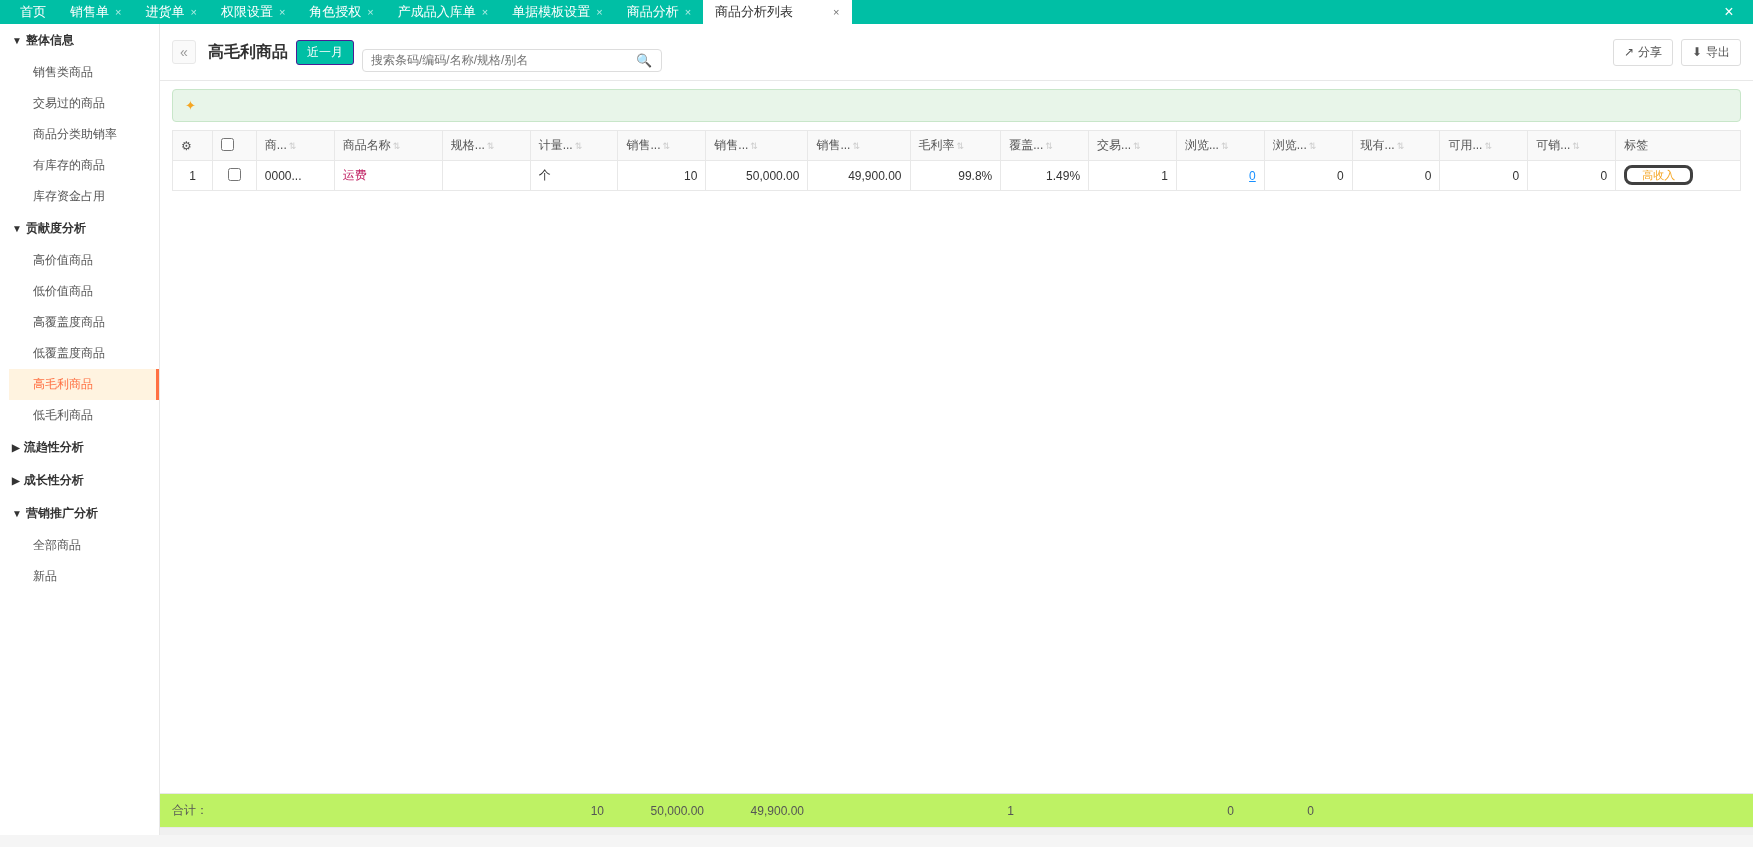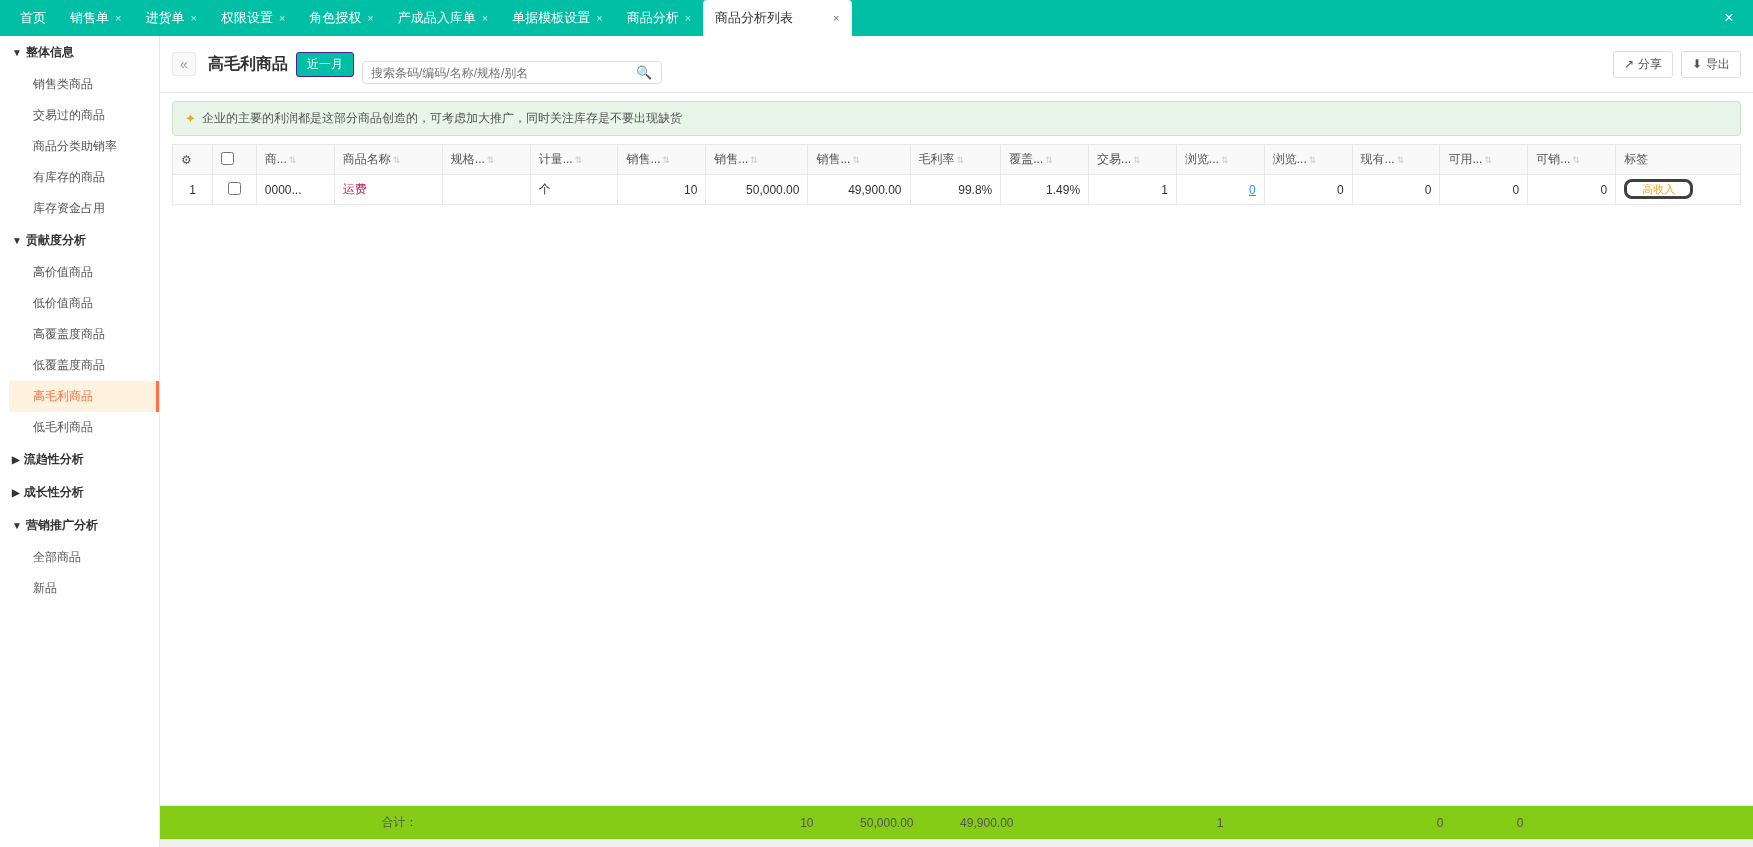--- a/index.html
+++ b/index.html
@@ -3,21 +3,21 @@
   <meta charset="utf-8">
   <style>
     * { margin: 0; padding: 0; box-sizing: border-box; }
     body { font-family: 'Microsoft YaHei', Arial, sans-serif; font-size: 12px; background: #f5f5f5; overflow: hidden; width: 1753px; height: 847px; }
 
     
     .top-nav {
       display: flex;
       align-items: center;
       background: #00bfa5;
-      height: 36px;
+      height: 24px;
       padding: 0 8px;
       color: white;
     }
     .top-nav .nav-item {
       padding: 0 12px;
       height: 36px;
       display: flex;
       align-items: center;
       cursor: pointer;
       white-space: nowrap;
@@ -130,21 +130,21 @@
       font-size: 12px;
       cursor: pointer;
       background: white;
     }
     .date-filter-btn.active {
       background: #00bfa5;
       color: white;
     }
     .search-box {
       display: flex;
-      align-items: center;
+      align-items: flex-start;
       border: 1px solid #ddd;
       border-radius: 4px;
       padding: 3px 8px;
       flex: 1;
       max-width: 300px;
       margin-top: 17px;
     }
     .search-box input {
       border: none;
       outline: none;
@@ -227,25 +227,24 @@
     .col-number { text-align: center; }
     .col-right { text-align: right; }
     .link-style { color: #1890ff; text-decoration: underline; cursor: pointer; }
 
     
     .footer-bar {
       display: flex;
       align-items: center;
       padding: 8px 12px;
       border-top: 1px solid #e8e8e8;
-      background: #84cc16;
+      background: #bef264;
       font-size: 12px;
       color: #555;
       gap: 0;
-      justify-content: center;
     }
     .footer-label {
       min-width: 80px;
     }
 
     
     .scrollbar-area {
       height: 8px;
       background: #f0f0f0;
       border-top: 1px solid #e8e8e8;
@@ -383,21 +382,20 @@
         <span>分享</span>
       </button>
       <button class="action-btn">
         <span>⬇</span>
         <span>导出</span>
       </button>
     </div>
 
     <div class="info-banner">
       <span class="info-icon">✦</span>
-      <span>企业的主要的利润都是这部分商品创造的，可考虑加大推广，同时关注库存是不要出现缺货</span>
     </div>
 
     <div class="table-container">
       <table>
         <thead>
           <tr>
             <th>
               <div class="col-inner">⚙</div>
             </th>
             <th>

